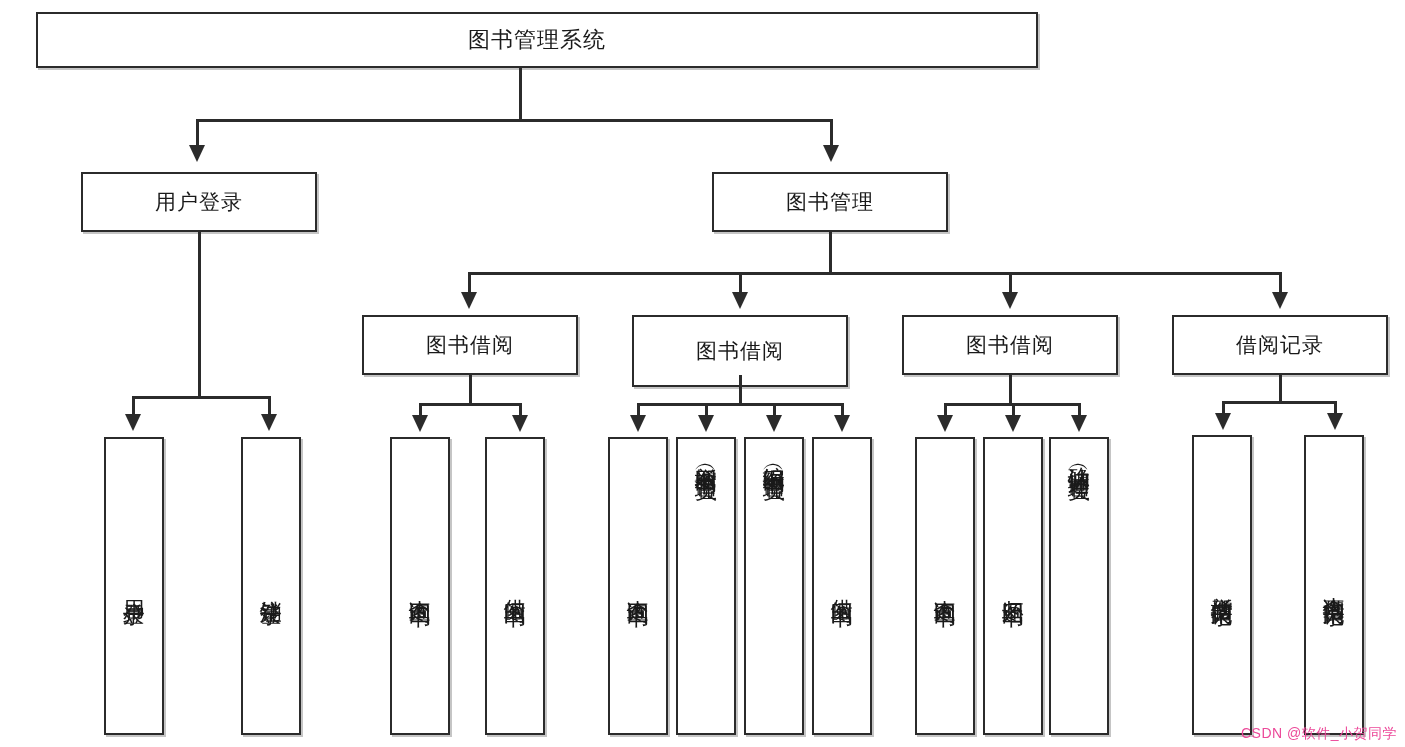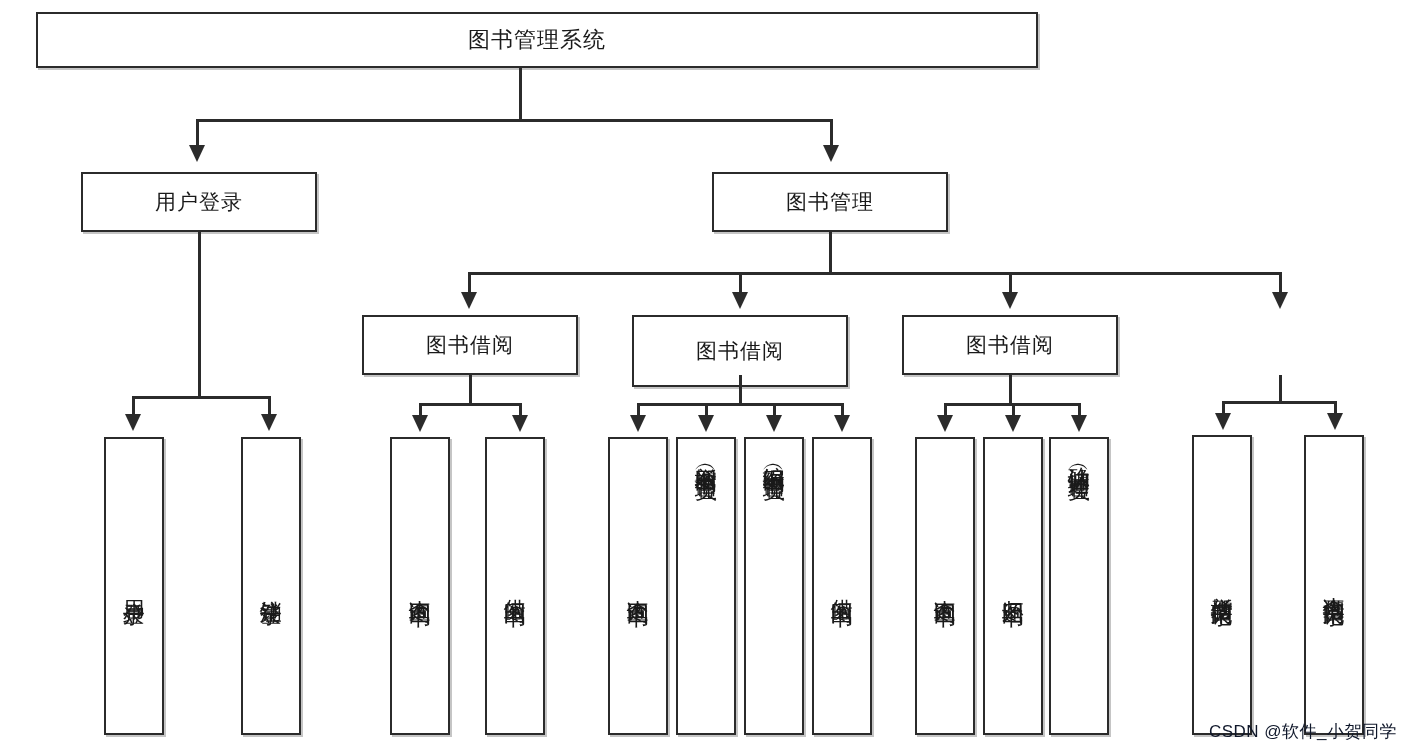--- a/index.html
+++ b/index.html
@@ -71,22 +71,22 @@
     height: 0;
     border-left: 8px solid transparent;
     border-right: 8px solid transparent;
     border-top: 17px solid #2b2b2b;
   }
   
   #watermark {
     position: absolute;
     right: 8px;
     bottom: 4px;
-    font-size: 17px;
-    color: #0f172a;
+    font-size: 14px;
+    color: #ec4899;
     letter-spacing: 0.5px;
     white-space: nowrap;
     pointer-events: none;
   }
 </style>
 </head>
 <body>
 
 <div id="canvas">
 
@@ -129,20 +129,23 @@
 
   <div class="node h-node" style="left:362px; top:315px; width:216px; height:60px;">
     <span class="label">图书借阅</span>
   </div>
   <div class="node h-node" style="left:632px; top:315px; width:216px; height:72px;">
     <span class="label">图书借阅</span>
   </div>
   <div class="node h-node" style="left:902px; top:315px; width:216px; height:60px;">
     <span class="label">图书借阅</span>
   </div>
+  <div class="node h-node" style="left:1172px; top:315px; width:216px; height:60px;">
+    <span class="label">借阅记录</span>
+  </div>
 
   <div class="edge v" style="left:469px; top:375px; width:2.5px; height:30px;"></div>
   <div class="edge h" style="left:419px; top:403px; width:102px; height:2.5px;"></div>
   <div class="edge v" style="left:419px; top:403px; width:2.5px; height:14px;"></div>
   <div class="edge v" style="left:519px; top:403px; width:2.5px; height:14px;"></div>
   <div class="arrow" style="left:412px; top:415px;"></div>
   <div class="arrow" style="left:512px; top:415px;"></div>
 
   <div class="edge v" style="left:739px; top:375px; width:2.5px; height:30px;"></div>
   <div class="edge h" style="left:637px; top:403px; width:206px; height:2.5px;"></div>

